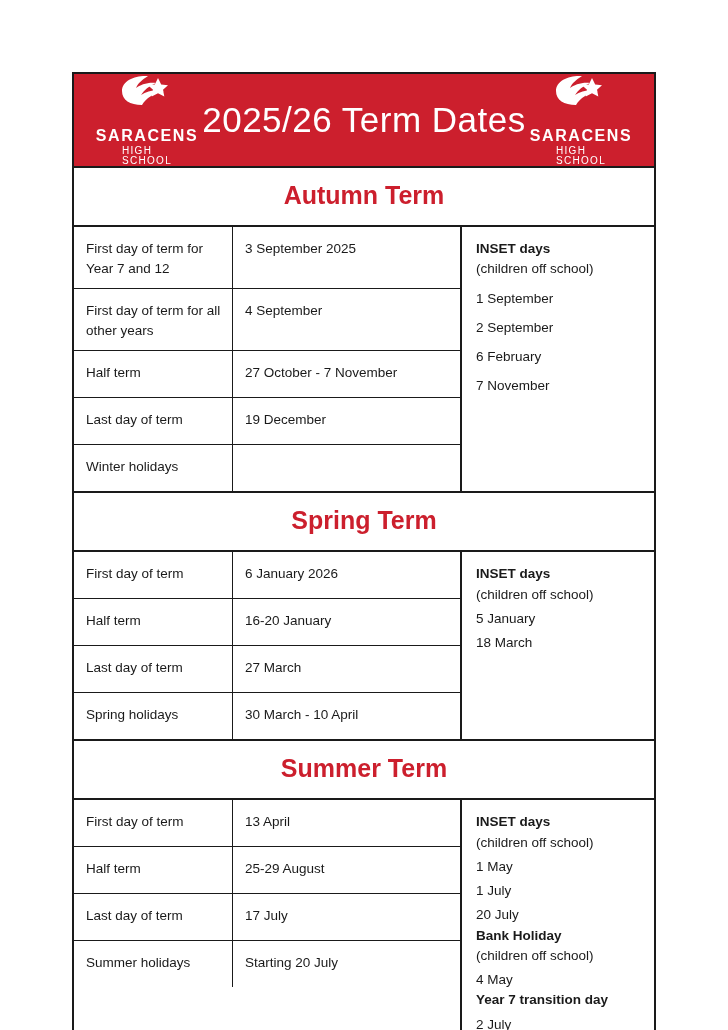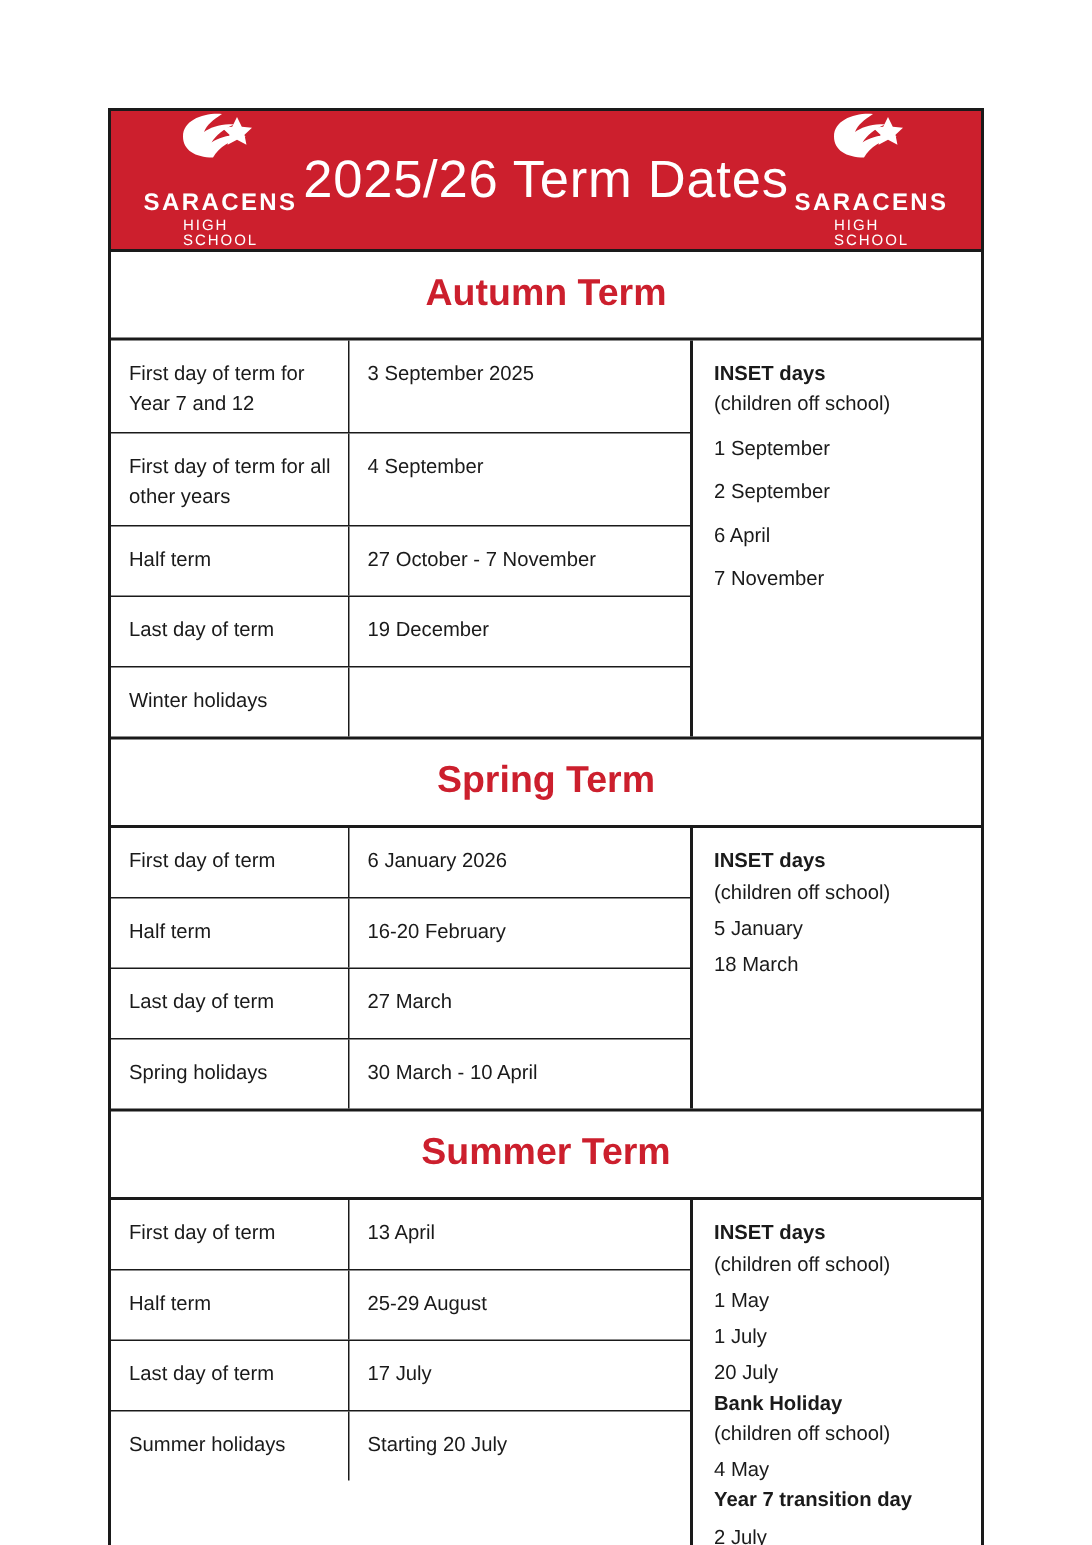--- a/index.html
+++ b/index.html
@@ -180,37 +180,37 @@
       </div>
       <div class="row last">
         <div class="cell-label">Winter holidays</div>
       </div>
     </div>
     <div class="inset">
       <div class="hd">INSET days</div>
       <div class="sub">(children off school)</div>
       <div class="day">1 September</div>
       <div class="day">2 September</div>
-      <div class="day">6 April</div>
+      <div class="day">6 February</div>
       <div class="day">7 November</div>
     </div>
   </div>
 
   <div class="term-title-row">
     <span class="term-title">Spring Term</span>
   </div>
   <div class="term-body">
     <div class="rows">
       <div class="row">
         <div class="cell-label">First day of term</div>
         <div class="cell-value">6 January 2026</div>
       </div>
       <div class="row">
         <div class="cell-label">Half term</div>
-        <div class="cell-value">16-20 February</div>
+        <div class="cell-value">16-20 January</div>
       </div>
       <div class="row">
         <div class="cell-label">Last day of term</div>
         <div class="cell-value">27 March</div>
       </div>
       <div class="row last">
         <div class="cell-label">Spring holidays</div>
         <div class="cell-value">30 March - 10 April</div>
       </div>
     </div>

